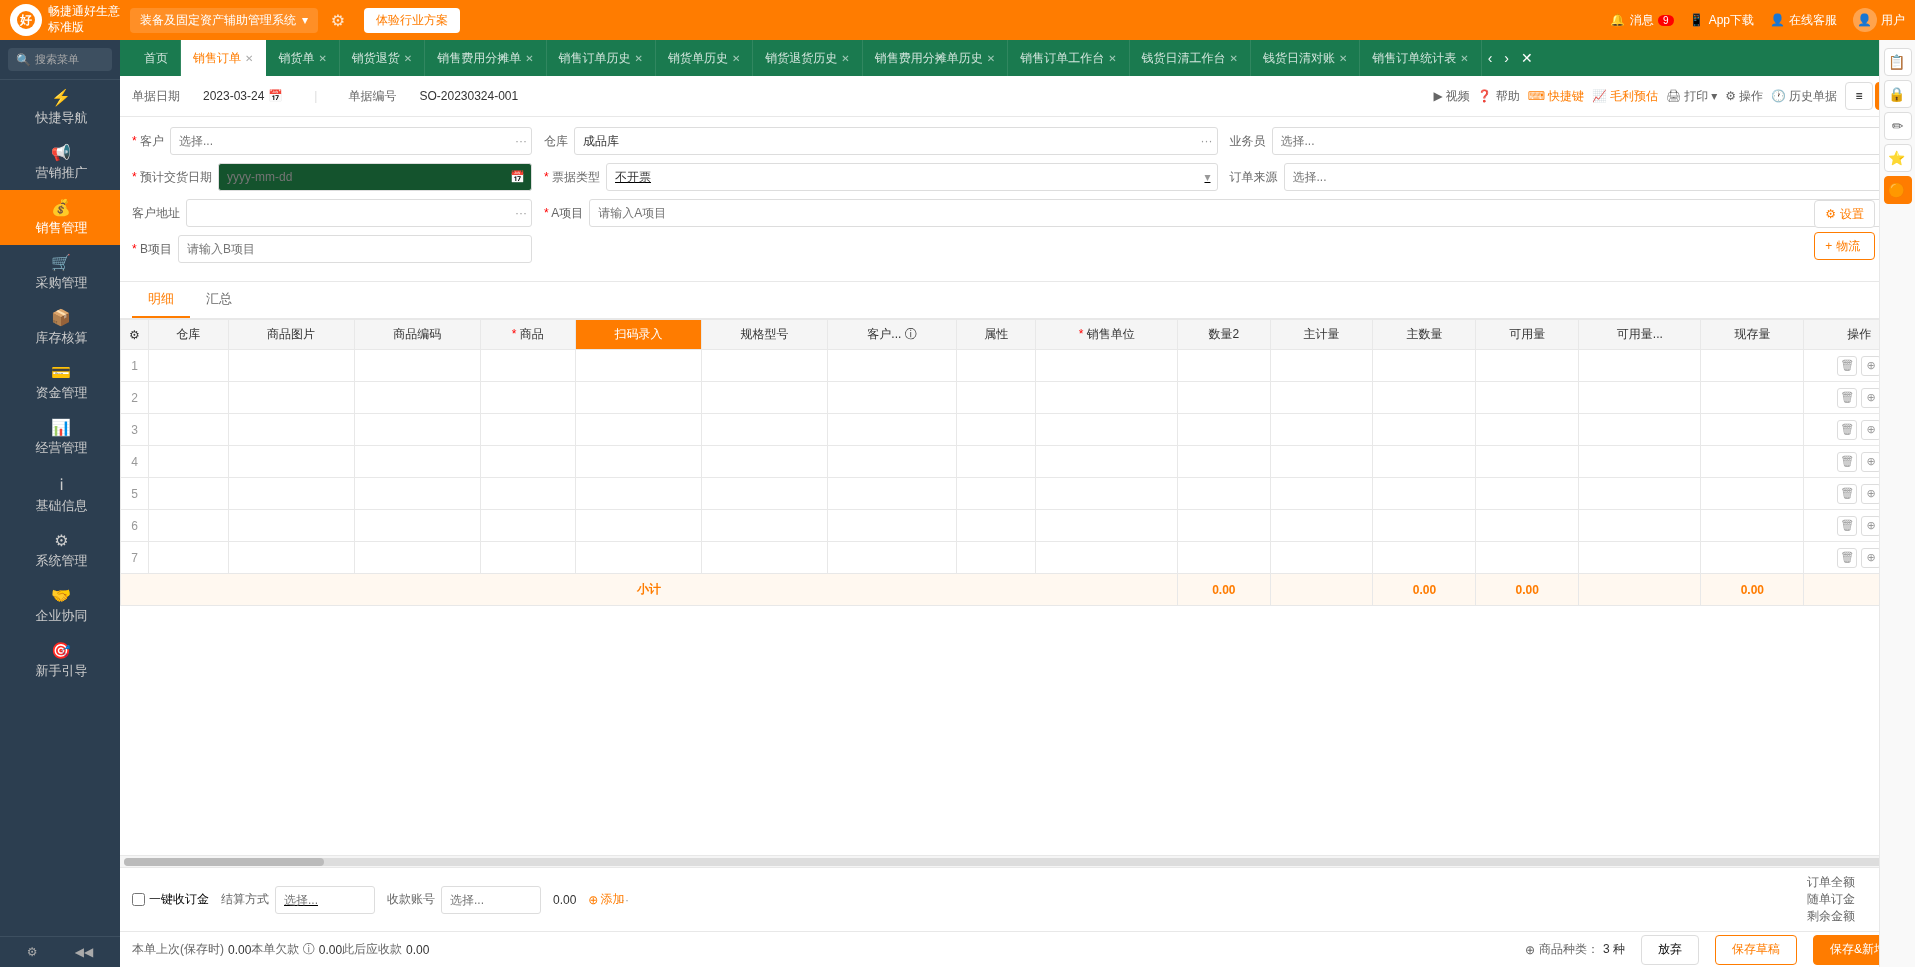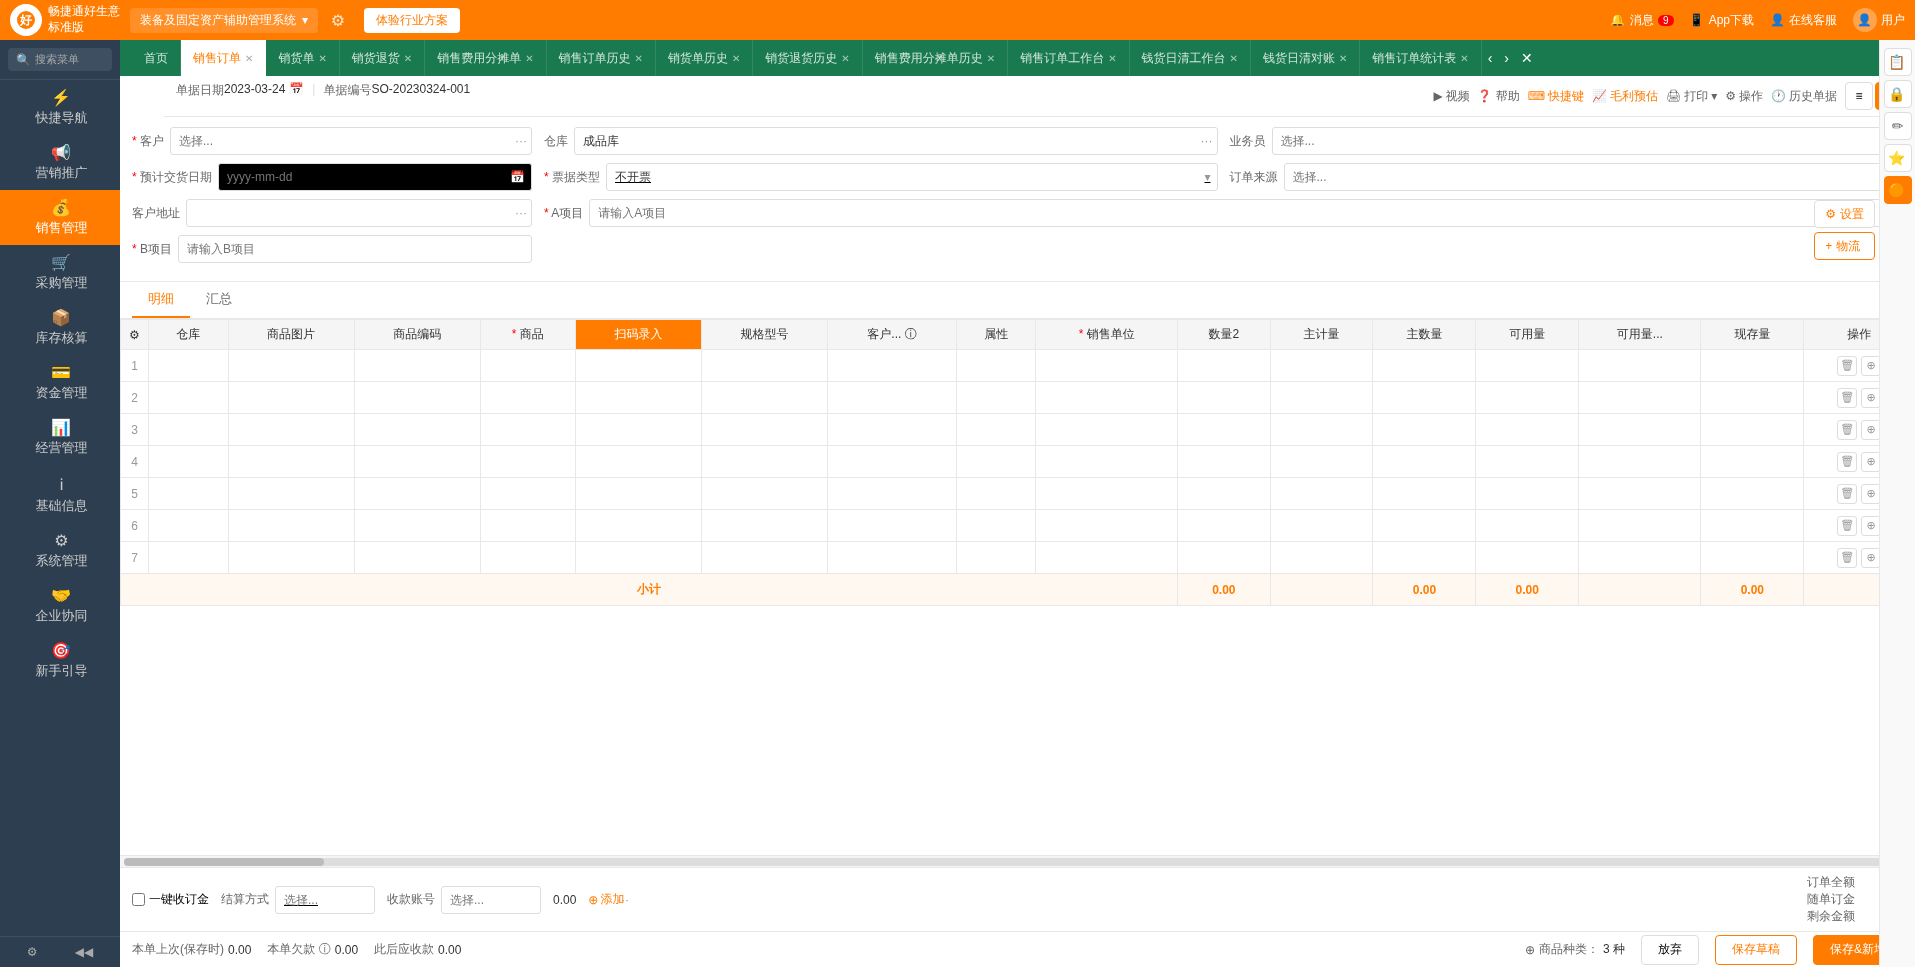--- a/index.html
+++ b/index.html
@@ -172,27 +172,26 @@
       flex: 1;
       background: white;
       overflow: auto;
       display: flex;
       flex-direction: column;
     }
 
     
     .toolbar {
       display: flex;
-      align-items: flex-start;
+      align-items: center;
       padding: 6px 12px;
       border-bottom: 1px solid #e8e8e8;
       background: white;
-      gap: 0;
+      gap: 23px;
       flex-shrink: 0;
-      margin-left: 44px;
     }
     .toolbar-label { color: #666; }
     .toolbar-value { color: #333; }
     .toolbar-date {
       display: flex; align-items: center; gap: 4px;
     }
     .toolbar-actions {
       margin-left: auto;
       display: flex; align-items: center; gap: 8px;
     }
@@ -282,21 +281,21 @@
     .form-select-arrow {
       padding: 0 6px;
       color: #999;
     }
     .form-date-wrap {
       flex: 1;
       display: flex; align-items: center;
       border: 1px solid #ddd;
       border-radius: 3px;
       height: 28px;
-      background: #000000;
+      background: #14532d;
     }
     .form-date-inner {
       flex: 1;
       border: none;
       outline: none;
       padding: 0 8px;
       font-size: 12px;
       color: #999;
       background: transparent;
     }
@@ -469,21 +468,20 @@
     }
 
     
     .status-bar {
       height: 36px;
       background: white;
       border-top: 1px solid #e8e8e8;
       display: flex;
       align-items: center;
       padding: 0 12px;
-      gap: 16px;
       flex-shrink: 0;
     }
     .status-item {
       display: flex; align-items: center; gap: 4px;
       color: #666;
     }
     .status-value { color: #333; }
     .status-right {
       margin-left: auto;
       display: flex; align-items: center; gap: 16px;

